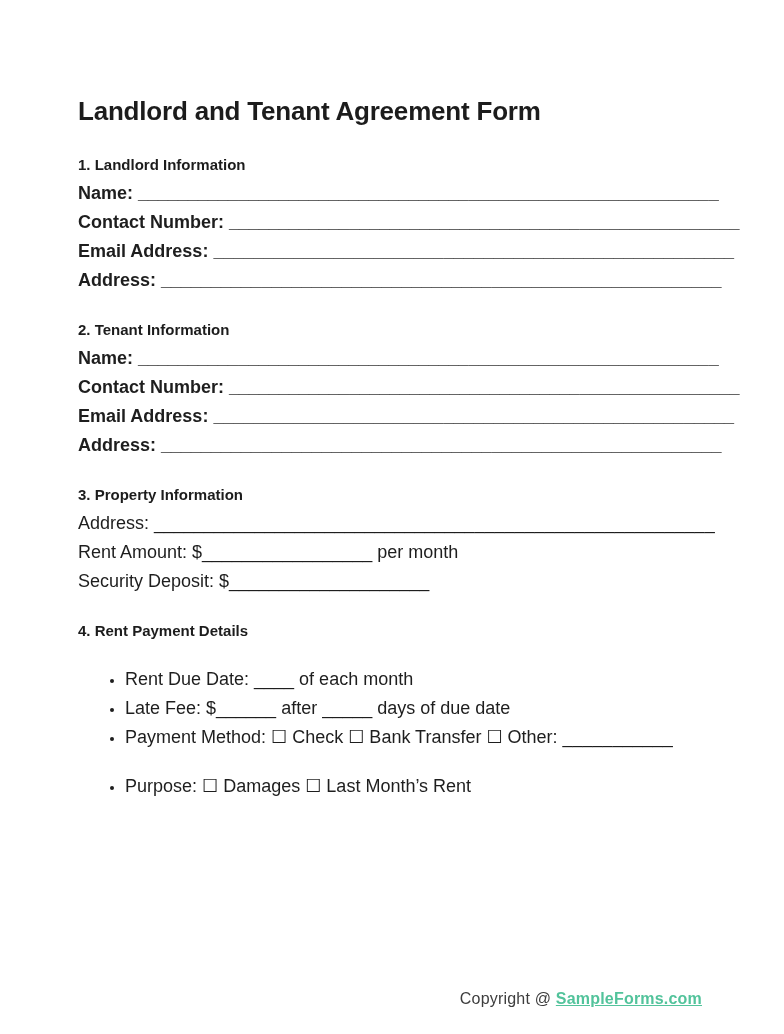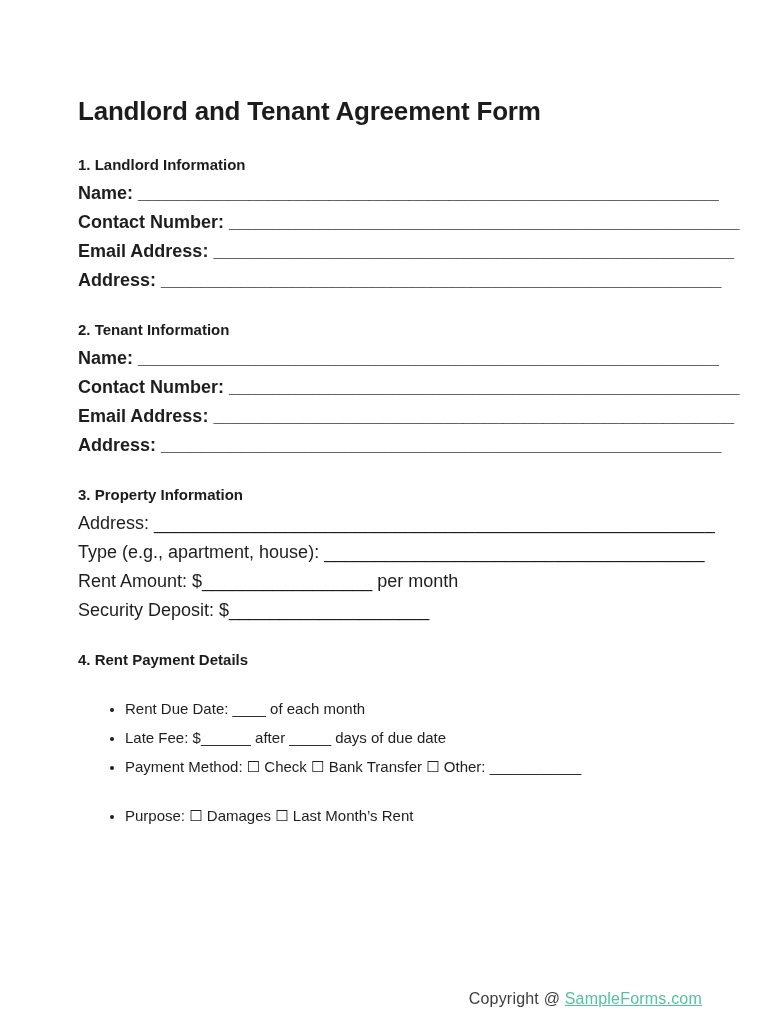--- a/index.html
+++ b/index.html
@@ -46,21 +46,21 @@
   }
   .section .fields.bold p.field-line {
     font-weight: bold;
   }
   .section ul.bullet-list {
     margin: 20px 0 0 0;
     padding: 0 0 0 47px;
     list-style: disc outside;
   }
   .section ul.bullet-list li {
-    font-size: 15px;
+    font-size: 18px;
     line-height: 29px;
     margin: 0;
     white-space: nowrap;
     color: #1e1e1e;
   }
   .section ul.bullet-list li::marker {
     font-size: 13px;
     color: #1e1e1e;
   }
   .page-footer {
@@ -68,21 +68,21 @@
     top: 989px;
     right: 82px;
     font-size: 16px;
     line-height: 20px;
     letter-spacing: 0.2px;
     color: #3d3d3d;
     white-space: nowrap;
   }
   .page-footer a.footer-link {
     color: #52c39b;
-    font-weight: normal;
+    font-weight: bold;
     text-decoration: underline;
     text-decoration-color: #52c39b;
     cursor: pointer;
   }
 </style>
 </head>
 <body>
 
 <div class="doc">
 
@@ -105,21 +105,20 @@
       <p class="field-line">Contact Number: ___________________________________________________</p>
       <p class="field-line">Email Address: ____________________________________________________</p>
       <p class="field-line">Address: ________________________________________________________</p>
     </div>
   </div>
 
   <div class="section">
     <h2>3. Property Information</h2>
     <div class="fields">
       <p class="field-line">Address: ________________________________________________________</p>
-      <p class="field-line">Type (e.g., apartment, house): ______________________________________</p>
       <p class="field-line">Rent Amount: $_________________ per month</p>
       <p class="field-line">Security Deposit: $____________________</p>
     </div>
   </div>
 
   <div class="section">
     <h2>4. Rent Payment Details</h2>
     <ul class="bullet-list">
       <li>Rent Due Date: ____ of each month</li>
       <li>Late Fee: $______ after _____ days of due date</li>

